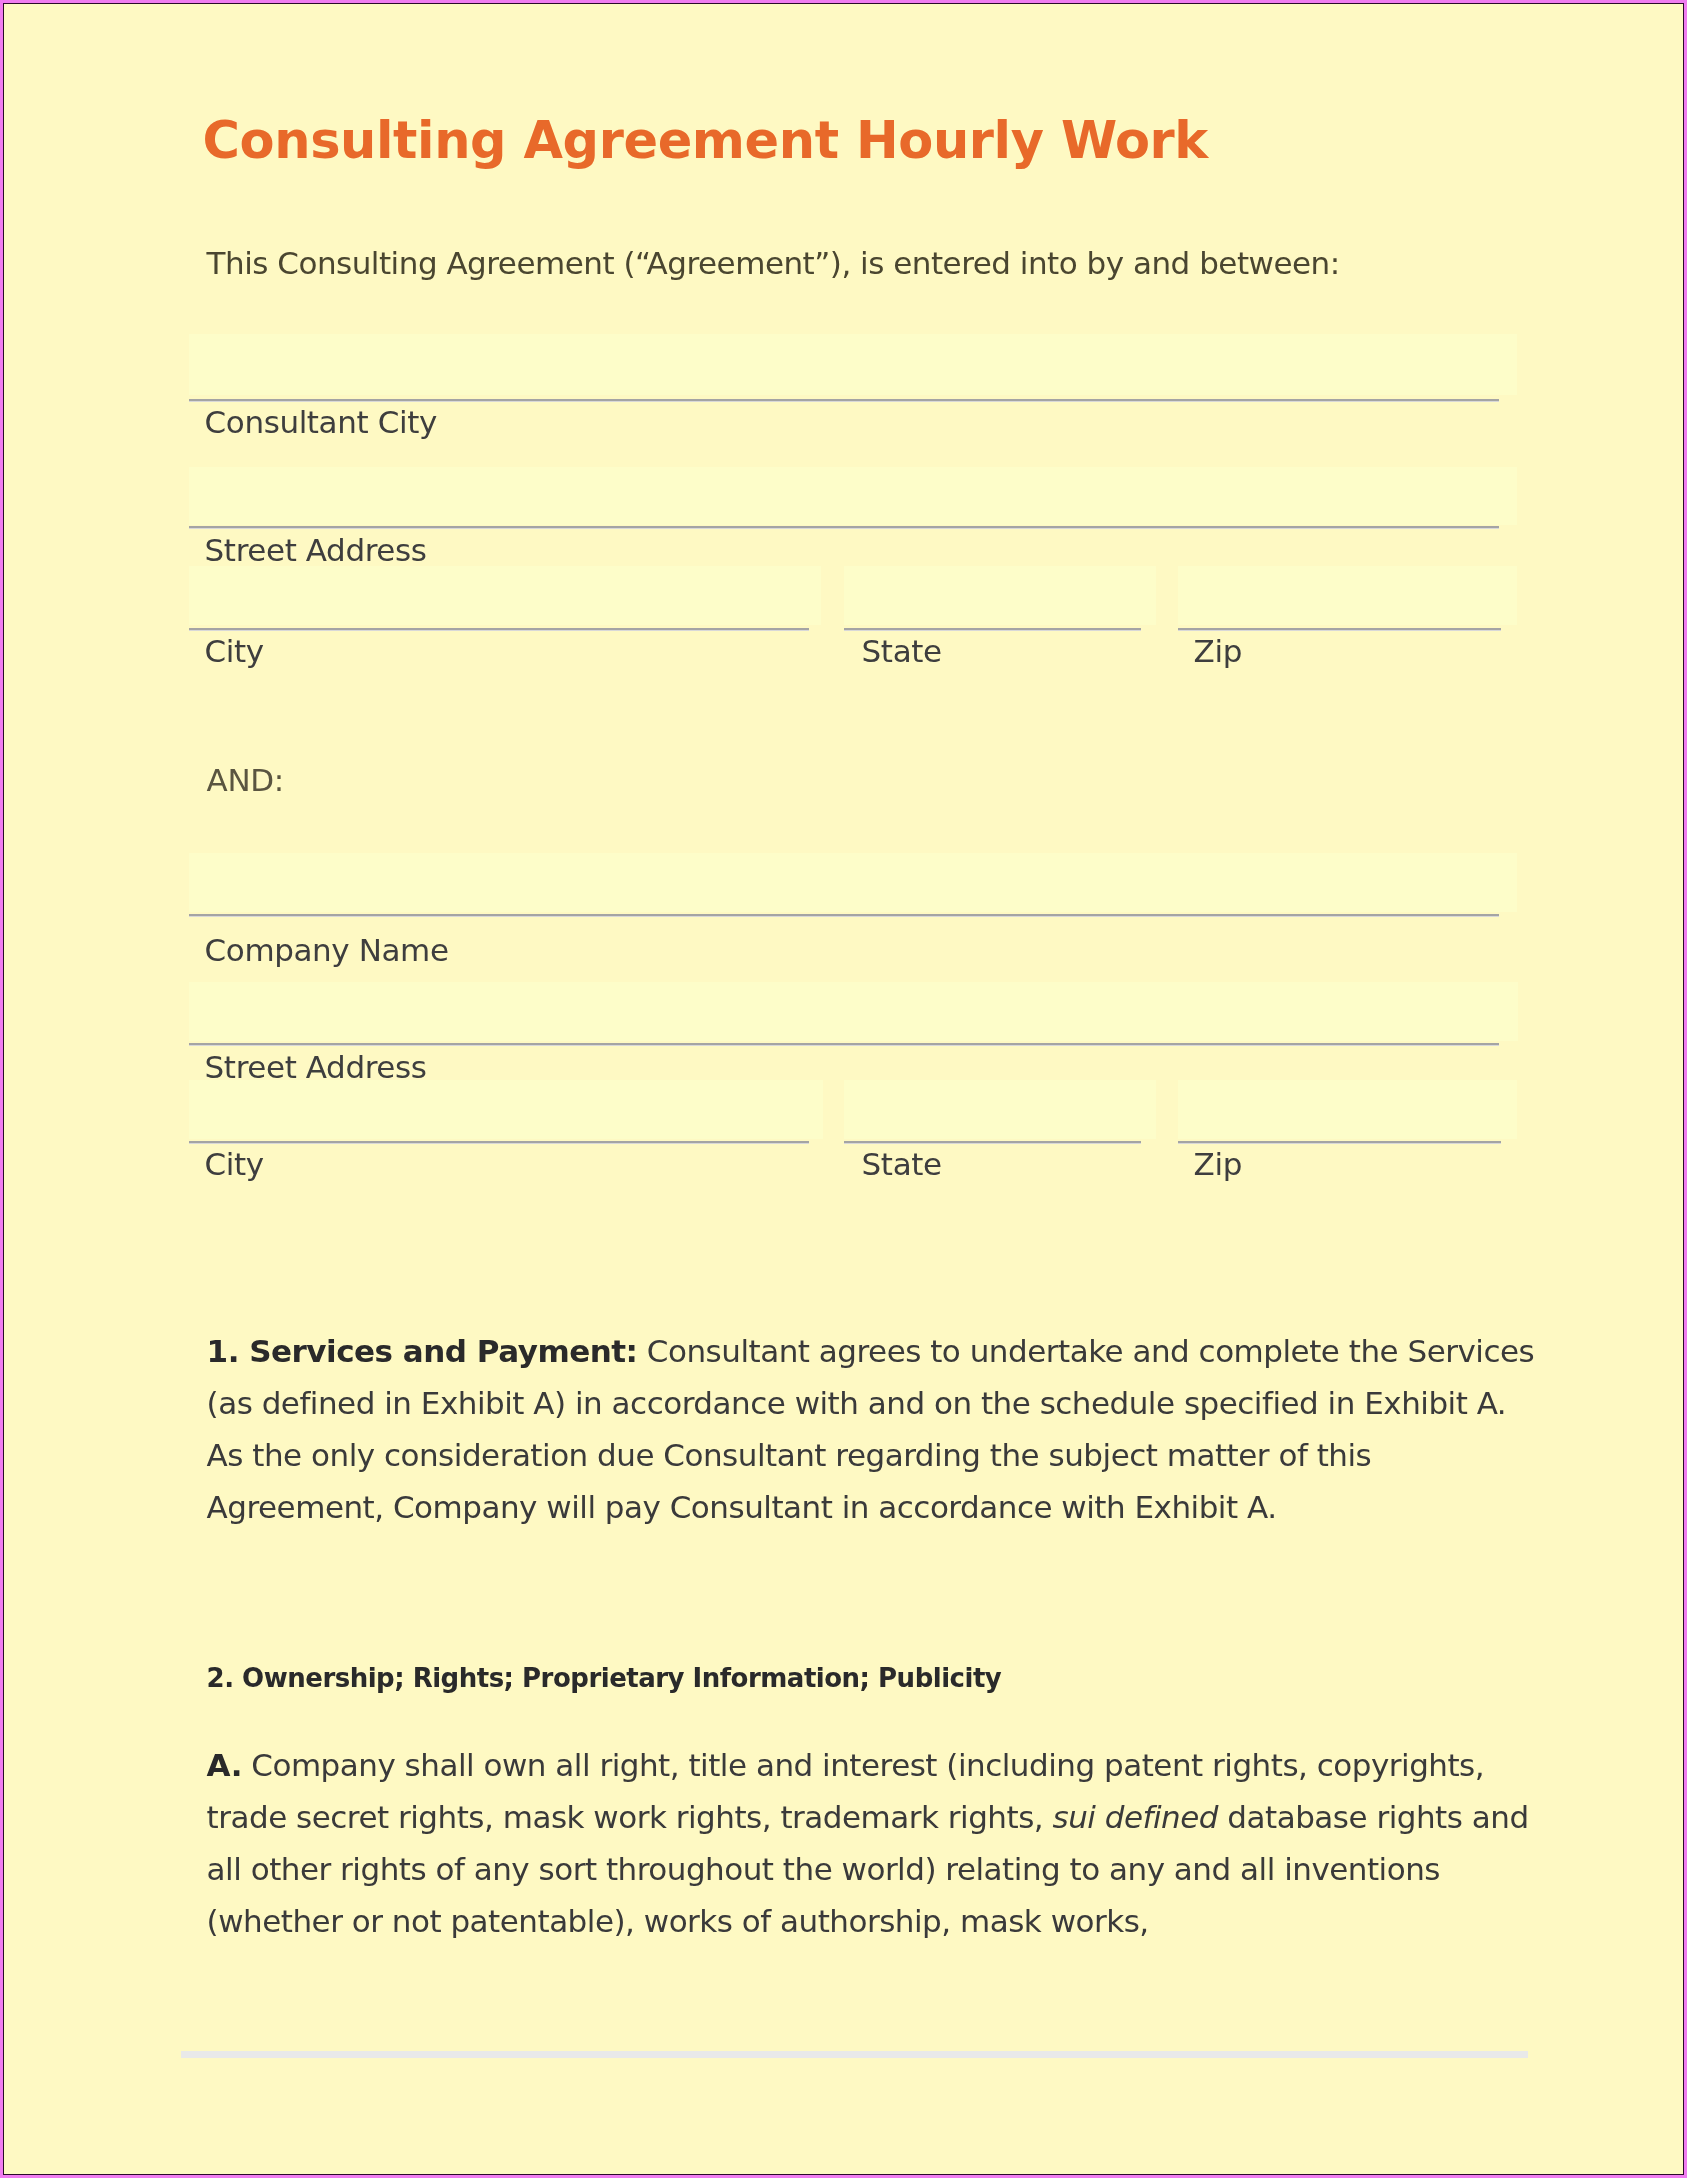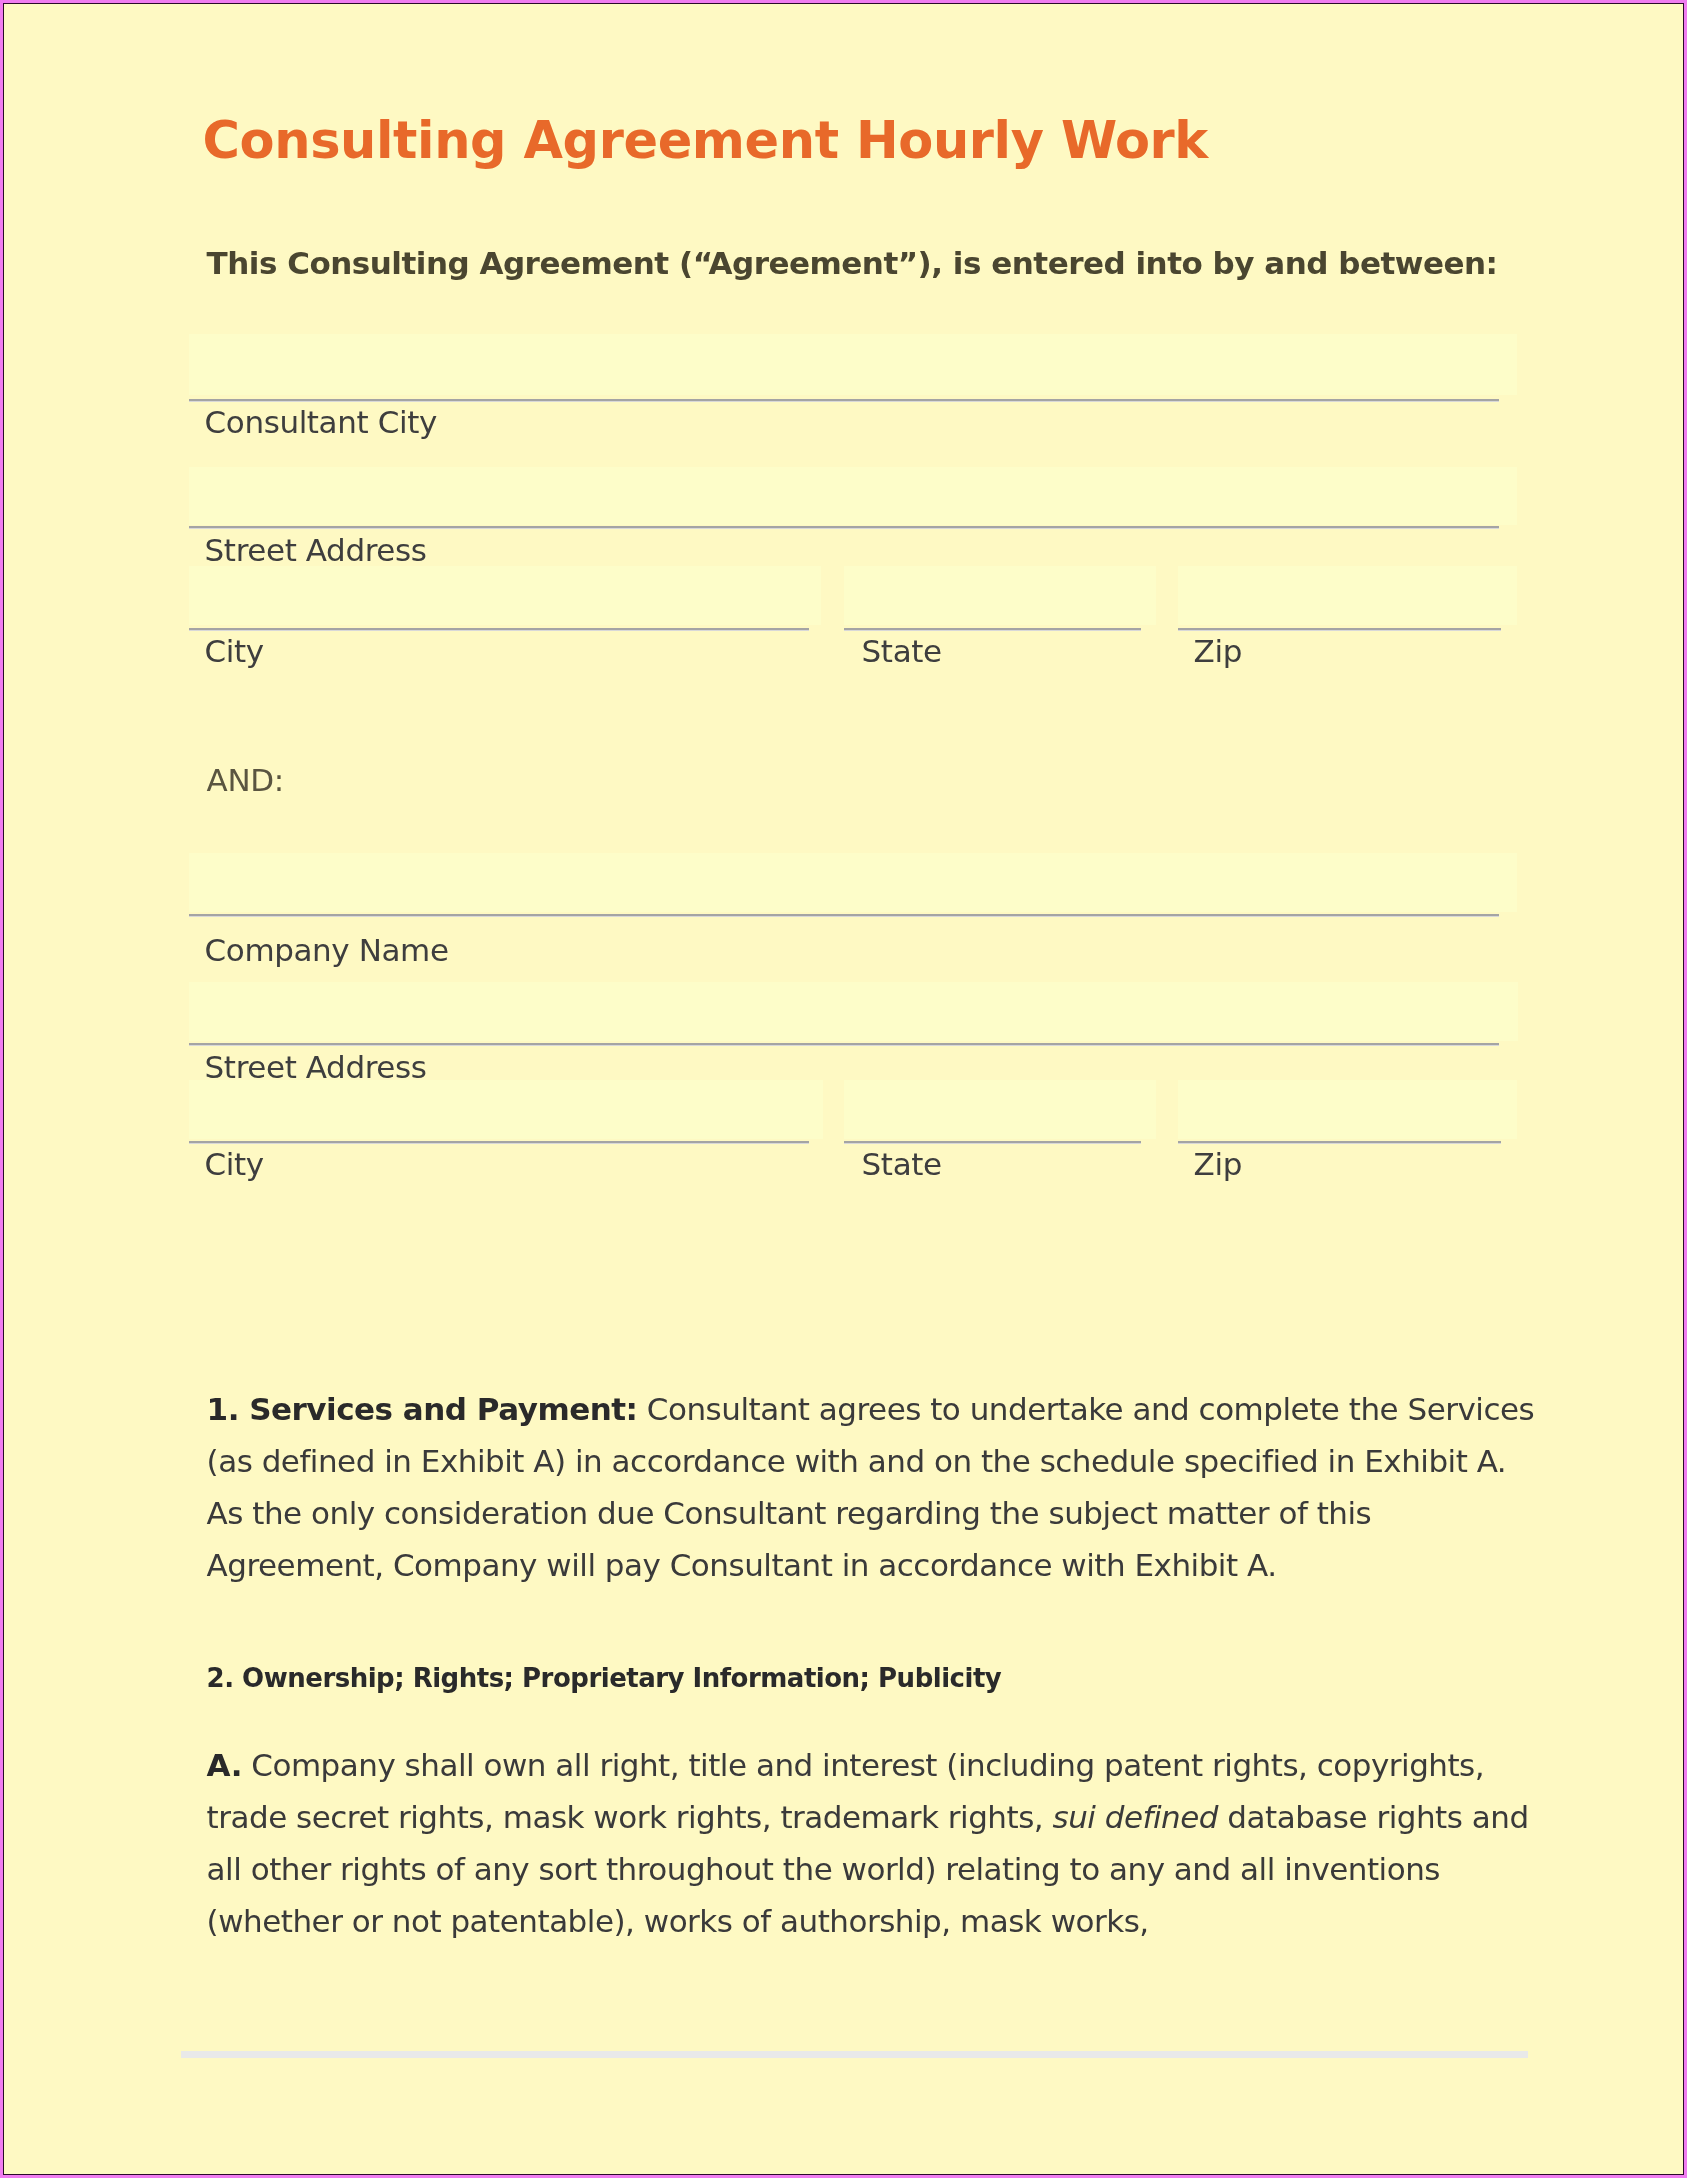--- a/index.html
+++ b/index.html
@@ -15,21 +15,21 @@
     border: 1.7px solid #2a0a2a;
     background: #fef9c3;
   }
   .title {
     position: absolute; left: 199px; top: 107px;
     font-size: 51px; font-weight: bold; color: #e8692a;
     letter-spacing: -0.4px; margin: 0;
   }
   .intro {
     position: absolute; left: 203px; top: 241px;
-    font-size: 31px; font-weight: bold; color: #4a4630;
+    font-size: 31px; font-weight: normal; color: #4a4630;
     letter-spacing: -0.5px;
   }
   .field {
     position: absolute; background: #fdfdc9;
   }
   .underline {
     position: absolute; height: 2.6px; background: #a4a4a4;
     border-bottom: 0.9px solid #d8d8d8;
   }
   .label {
@@ -99,21 +99,21 @@
   <div class="label" style="left:201px; top:1142px;">City</div>
 
   <div class="field" style="left:840px; top:1076px; width:312px; height:59px;"></div>
   <div class="underline" style="left:840px; top:1137px; width:297px;"></div>
   <div class="label" style="left:858px; top:1142px;">State</div>
 
   <div class="field" style="left:1174px; top:1076px; width:339px; height:59px;"></div>
   <div class="underline" style="left:1174px; top:1137px; width:323px;"></div>
   <div class="label" style="left:1190px; top:1142px;">Zip</div>
 
-  <div class="para" style="top:1379px;">
+  <div class="para" style="top:1321px;">
     <b>1. Services and Payment:</b><span> Consultant agrees to undertake and complete the Services (as defined in Exhibit A) in accordance with and on the schedule specified in Exhibit A. As the only consideration due Consultant regarding the subject matter of this Agreement, Company will pay Consultant in accordance with Exhibit A.</span>
   </div>
 
   <div class="heading2">2. Ownership; Rights; Proprietary Information; Publicity</div>
   <div class="para" style="top:1735px;">
     <b>A.</b><span> Company shall own all right, title and interest (including patent rights, copyrights, trade secret rights, mask work rights, trademark rights, </span><i>sui defined</i><span> database rights and all other rights of any sort throughout the world) relating to any and all inventions (whether or not patentable), works of authorship, mask works,</span>
   </div>
 
   <div class="divider"></div>
 </div>

